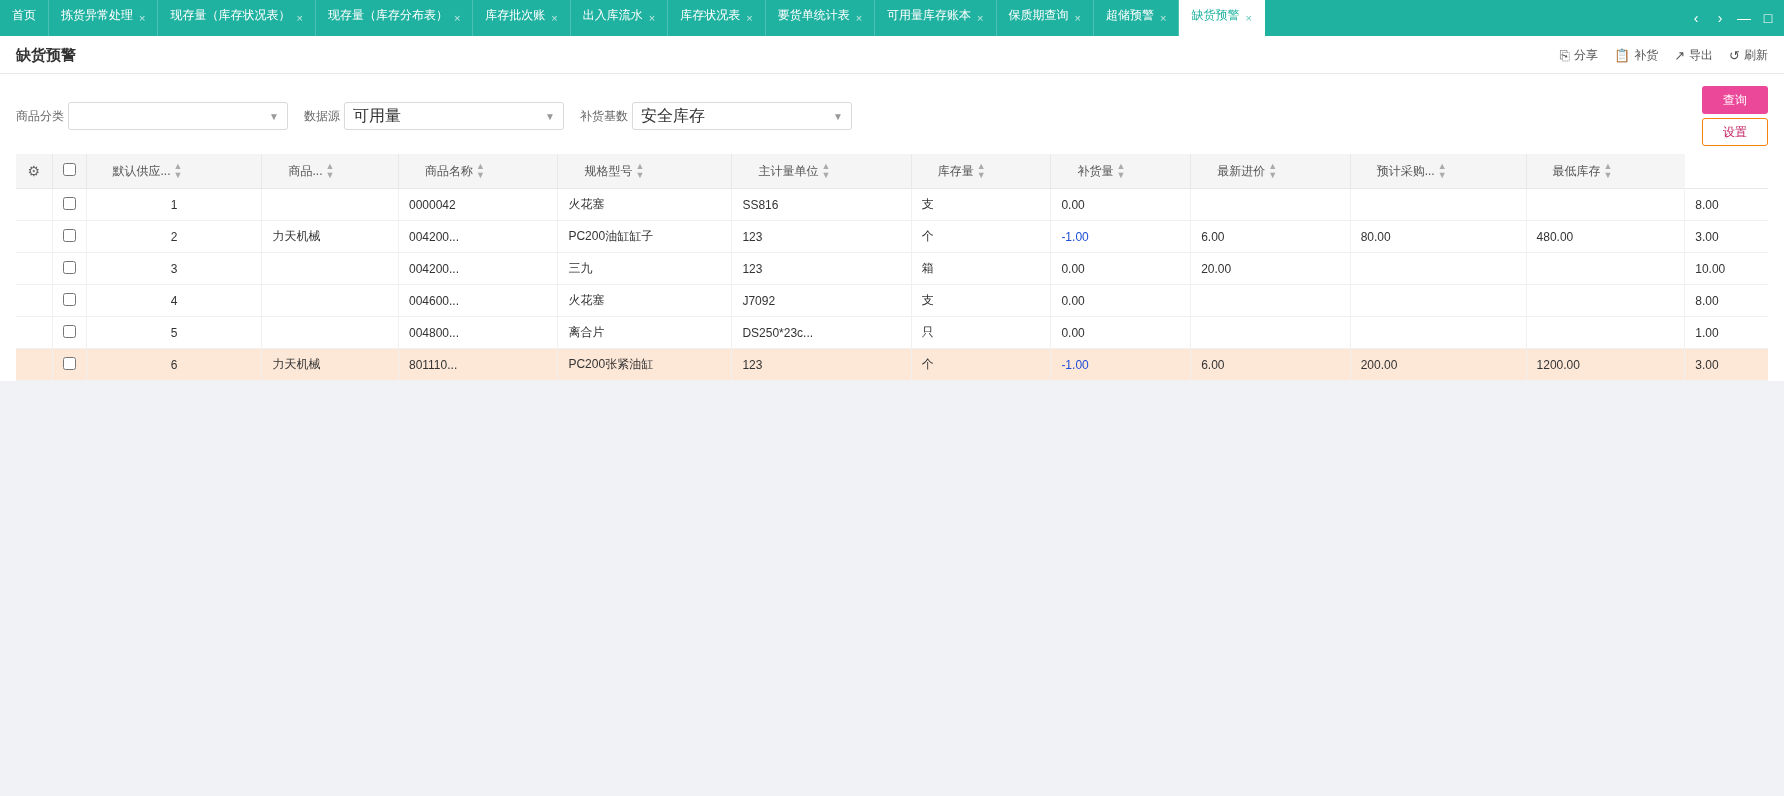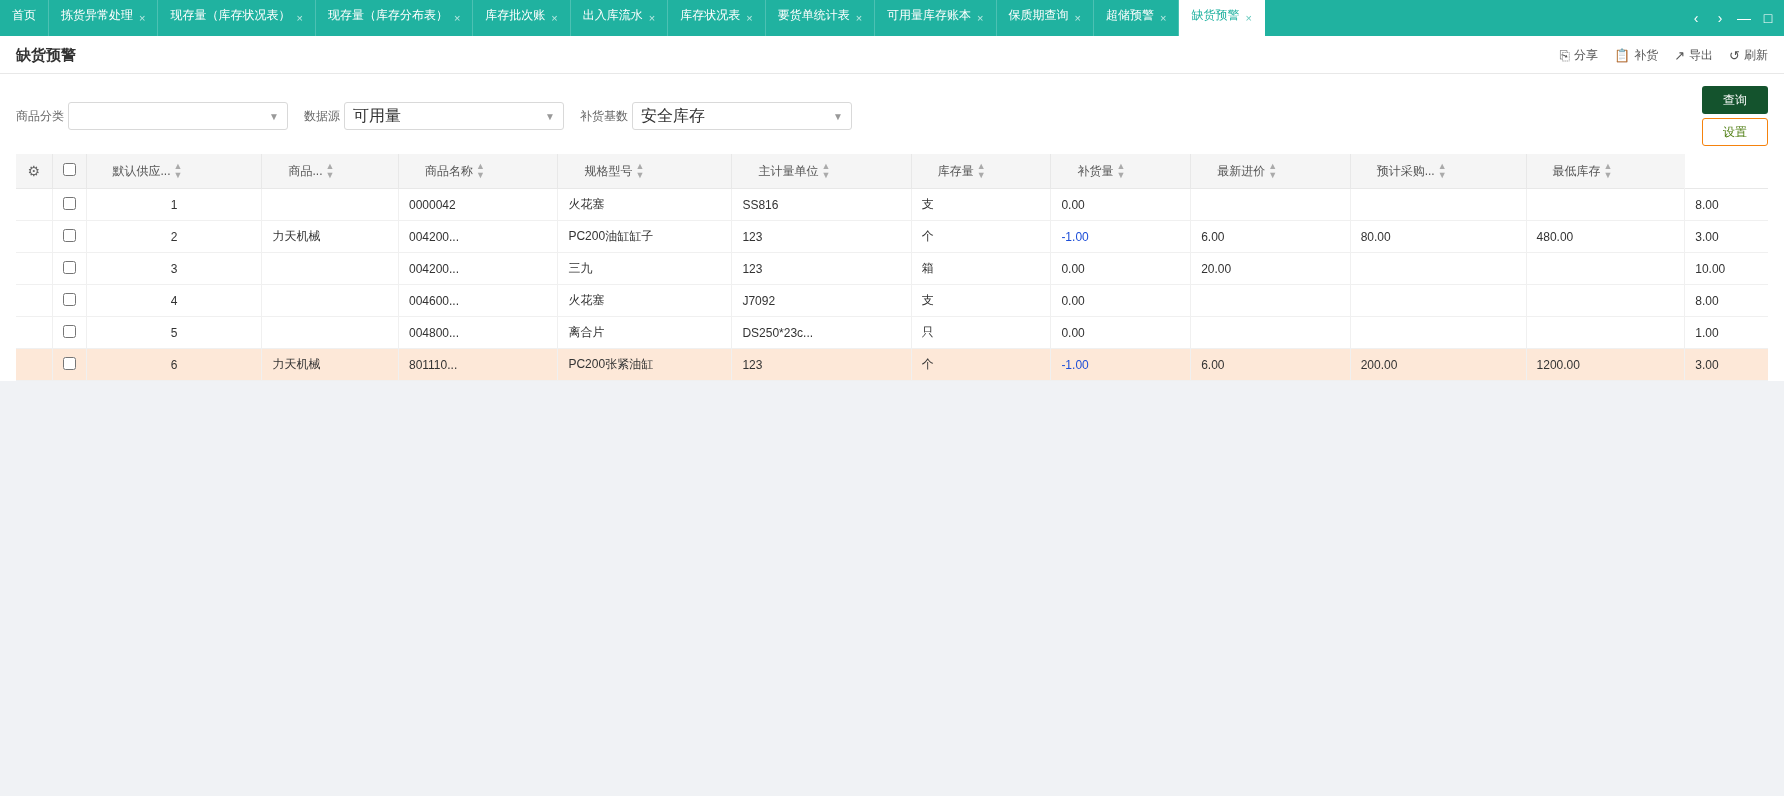--- a/index.html
+++ b/index.html
@@ -132,32 +132,32 @@
     .filter-select.with-value .select-text {
       color: #333;
     }
     .filter-actions {
       margin-left: auto;
       display: flex;
       flex-direction: column;
       gap: 4px;
     }
     .btn-query {
-      background: #14532d;
+      background: #ec4899;
       color: #fff;
       border: none;
       border-radius: 3px;
       padding: 4px 20px;
       cursor: pointer;
       font-size: 12px;
       height: 28px;
     }
     .btn-settings {
       background: #fff;
-      color: #4d7c0f;
+      color: #be185d;
       border: 1px solid #f5820d;
       border-radius: 3px;
       padding: 4px 20px;
       cursor: pointer;
       font-size: 12px;
       height: 28px;
     }
 
     
     .table-container {

